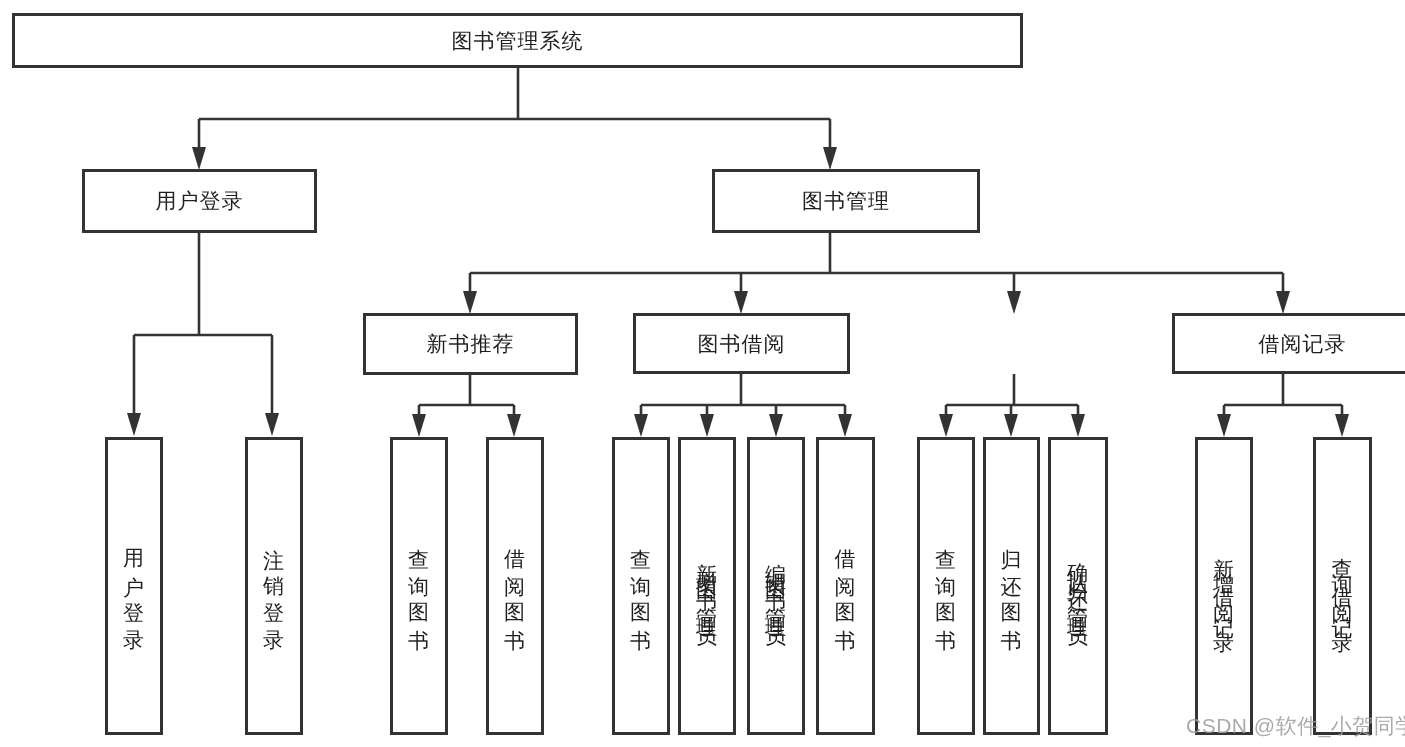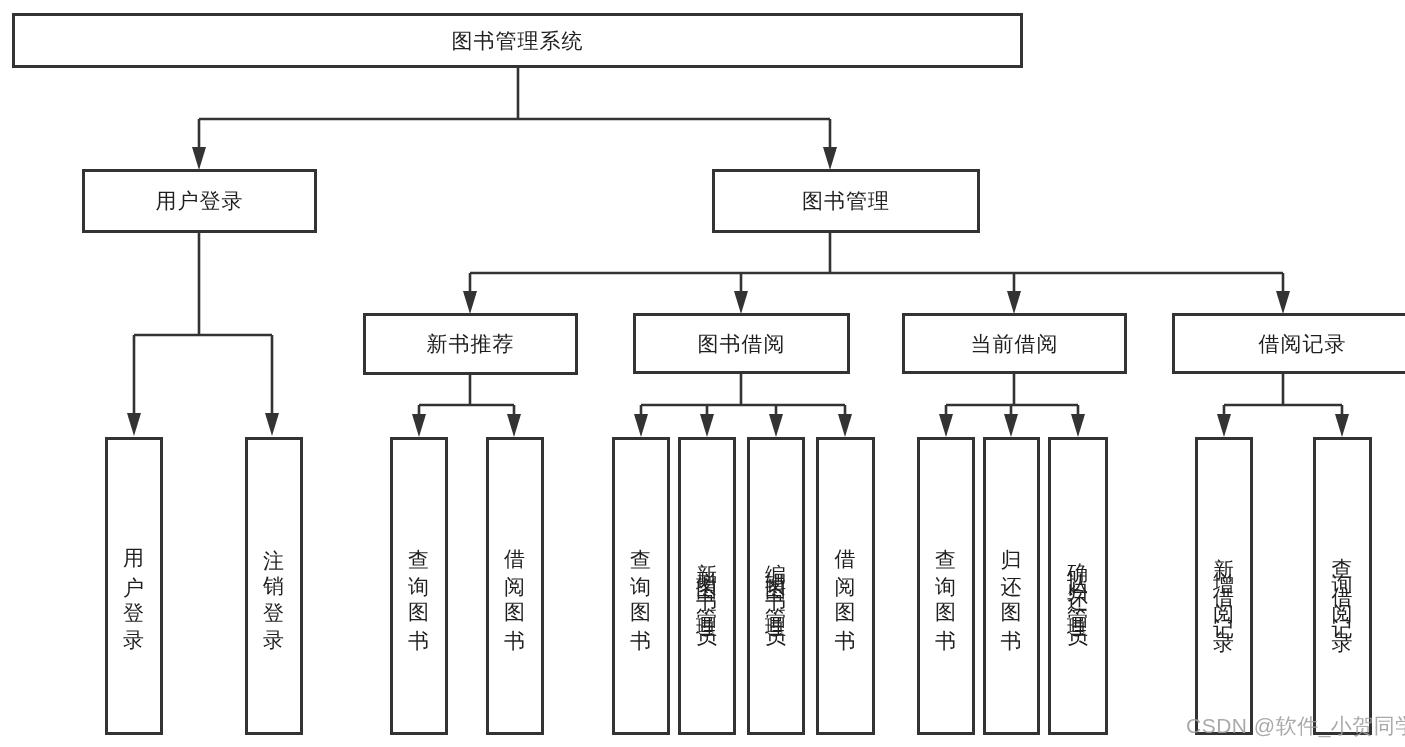--- a/index.html
+++ b/index.html
@@ -107,23 +107,20 @@
   <div class="node" style="left:712px;top:169px;width:268px;height:64px">
     <span class="h-label">图书管理</span>
   </div>
 
   <div class="node" style="left:363px;top:313px;width:215px;height:62px">
     <span class="h-label">新书推荐</span>
   </div>
   <div class="node" style="left:633px;top:313px;width:217px;height:61px">
     <span class="h-label">图书借阅</span>
   </div>
-  <div class="node" style="left:902px;top:313px;width:225px;height:61px">
-    <span class="h-label">当前借阅</span>
-  </div>
   <div class="node" style="left:1172px;top:313px;width:261px;height:61px">
     <span class="h-label">借阅记录</span>
   </div>
 
   <div class="node leaf" style="left:105px;top:437px;width:58px;height:298px">
     <span class="v-label" style="letter-spacing: 27px;">用户登录</span>
   </div>
   <div class="node leaf" style="left:245px;top:437px;width:58px;height:298px">
     <span class="v-label" style="letter-spacing: 27px;">注销登录</span>
   </div>

